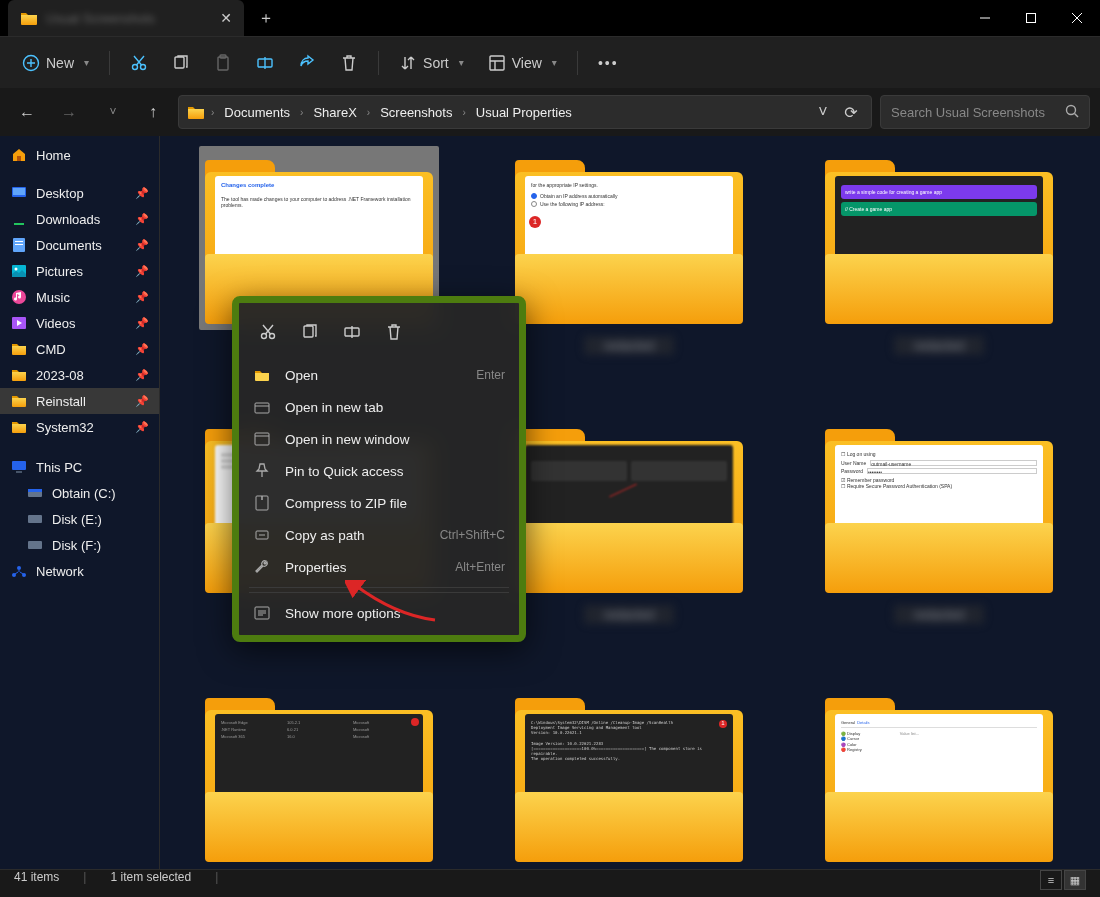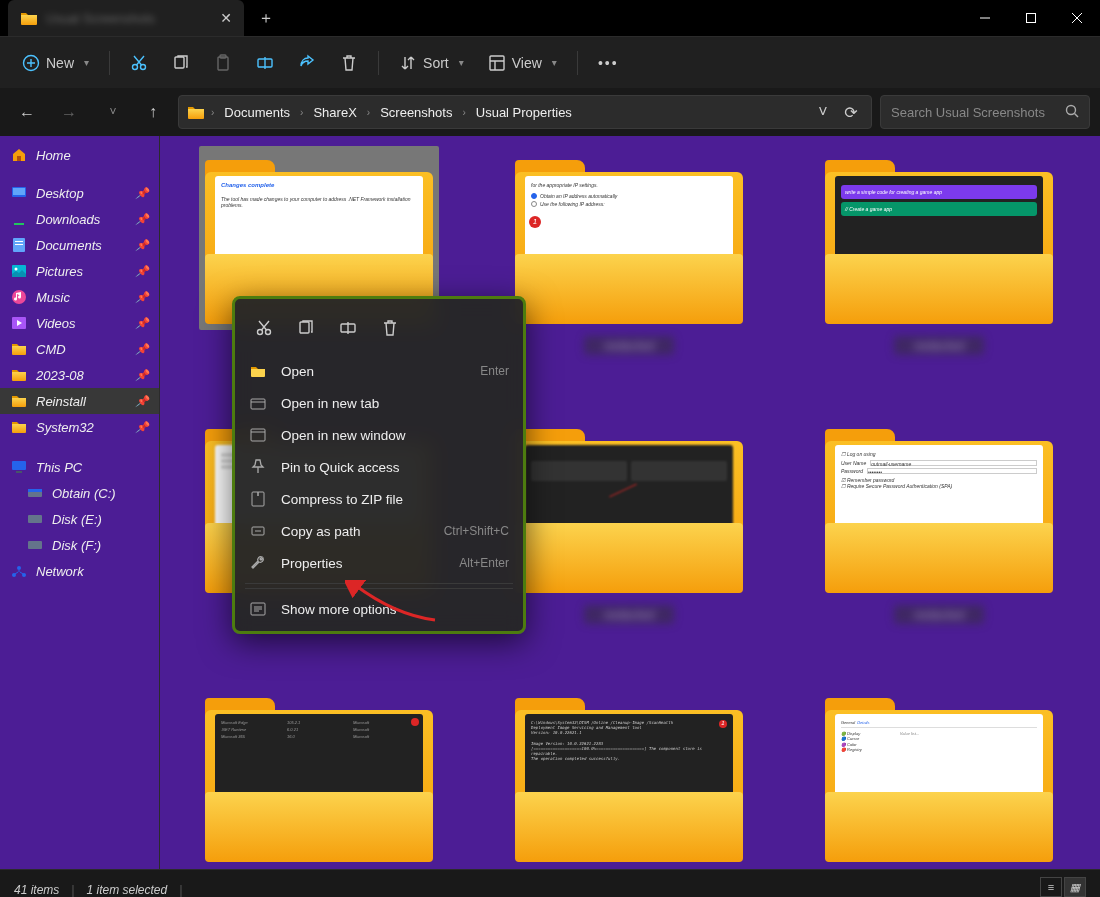--- a/index.html
+++ b/index.html
@@ -25,21 +25,21 @@
 .navrow { height: 48px; background: #191919; display: flex; align-items: center; padding: 0 10px; gap: 8px; }
 .nav-btn { width: 34px; height: 34px; display: flex; align-items: center; justify-content: center; color: #ccc; border-radius: 4px; cursor: pointer; font-size: 16px; }
 .addressbar { flex: 1; height: 34px; background: #2c2c2c; border: 1px solid #3a3a3a; border-radius: 4px; display: flex; align-items: center; padding: 0 8px; gap: 6px; font-size: 13px; }
 .crumb { color: #eee; cursor: pointer; padding: 2px 4px; border-radius: 2px; }
 .crumb-sep { color: #888; font-size: 10px; }
 .addr-right { margin-left: auto; display: flex; gap: 4px; }
 .searchbox { width: 210px; height: 34px; background: #2c2c2c; border: 1px solid #3a3a3a; border-radius: 4px; display: flex; align-items: center; padding: 0 10px; font-size: 13px; color: #888; }
 .searchbox .sicon { margin-left: auto; color: #aaa; }
 
 
-.main { display: flex; height: calc(897px - 36px - 52px - 48px - 28px); background: #4c1d95; font-style: italic; }
+.main { display: flex; height: calc(897px - 36px - 52px - 48px - 28px); background: #0f172a; }
 
 
 .sidebar { width: 160px; border-right: 1px solid #2b2b2b; padding: 6px 0; overflow-y: auto; }
 .side-item { height: 26px; display: flex; align-items: center; padding: 0 10px; gap: 8px; font-size: 13px; color: #eee; cursor: pointer; position: relative; }
 .side-item.sel { background: #383838; }
 .side-item.sub { padding-left: 26px; }
 .side-icon { width: 18px; height: 16px; display: inline-flex; align-items: center; justify-content: center; flex-shrink: 0; }
 .pin { margin-left: auto; color: #888; font-size: 11px; }
 
 
@@ -55,33 +55,33 @@
 .folder-preview.dark { background: #222; color: #888; }
 .folder-front { position: absolute; left: 0; right: 0; bottom: 0; height: 70px; background: linear-gradient(#fcd34d, #f59e0b); border-radius: 4px; }
 .item-label { font-size: 13px; color: #eee; margin-top: 6px; max-width: 220px; text-align: center; filter: blur(4px); opacity: 0.5; background: #333; padding: 2px 20px; border-radius: 2px; }
 
 
 .content::-webkit-scrollbar { width: 12px; }
 .content::-webkit-scrollbar-thumb { background: #444; border-radius: 6px; }
 .content::-webkit-scrollbar-track { background: #191919; }
 
 
-.ctxmenu { position: absolute; left: 232px; top: 296px; width: 294px; background: rgba(38,38,38,0.97); border: 3px solid #4d7c0f; border-radius: 8px; box-shadow: 0 8px 32px rgba(0,0,0,0.6); padding: 6px 0; backdrop-filter: blur(10px); z-index: 100; }
+.ctxmenu { position: absolute; left: 232px; top: 296px; width: 294px; background: rgba(38,38,38,0.97); border: 7px solid #4d7c0f; border-radius: 8px; box-shadow: 0 8px 32px rgba(0,0,0,0.6); padding: 6px 0; backdrop-filter: blur(10px); z-index: 100; }
 .ctx-toprow { display: flex; gap: 8px; padding: 6px 12px 10px; }
 .ctx-topbtn { width: 34px; height: 34px; display: flex; align-items: center; justify-content: center; border-radius: 4px; cursor: pointer; color: #ccc; }
 .ctx-item { height: 32px; display: flex; align-items: center; padding: 0 14px; gap: 14px; font-size: 13.5px; color: #eee; cursor: pointer; }
 .ctx-icon { width: 18px; display: flex; justify-content: center; color: #aaa; }
 .ctx-shortcut { margin-left: auto; font-size: 12px; color: #888; }
 .ctx-sep { height: 1px; background: #3a3a3a; margin: 4px 10px; }
 
 
 .arrow { position: absolute; left: 345px; top: 580px; z-index: 101; pointer-events: none; }
 
 
-.statusbar { height: 28px; background: #191919; border-top: 1px solid #2b2b2b; display: flex; align-items: flex-end; padding: 0 14px; font-size: 12px; color: #ccc; gap: 12px; font-style: italic; }
+.statusbar { height: 28px; background: #191919; border-top: 1px solid #2b2b2b; display: flex; align-items: flex-start; padding: 0 14px; font-size: 12px; color: #ccc; gap: 24px; }
 .statusbar .sep { color: #555; }
 .view-btns { margin-left: auto; display: flex; gap: 2px; }
 .vbtn { width: 22px; height: 20px; border: 1px solid #444; display: flex; align-items: center; justify-content: center; font-size: 11px; cursor: pointer; }
 
 
 .folder-sm .tab { fill: #e39800; }
 .folder-sm .body { fill: url(#fg); }
 
 
 .pv-line { height: 4px; background: #ddd; margin: 2px 0; border-radius: 1px; }

